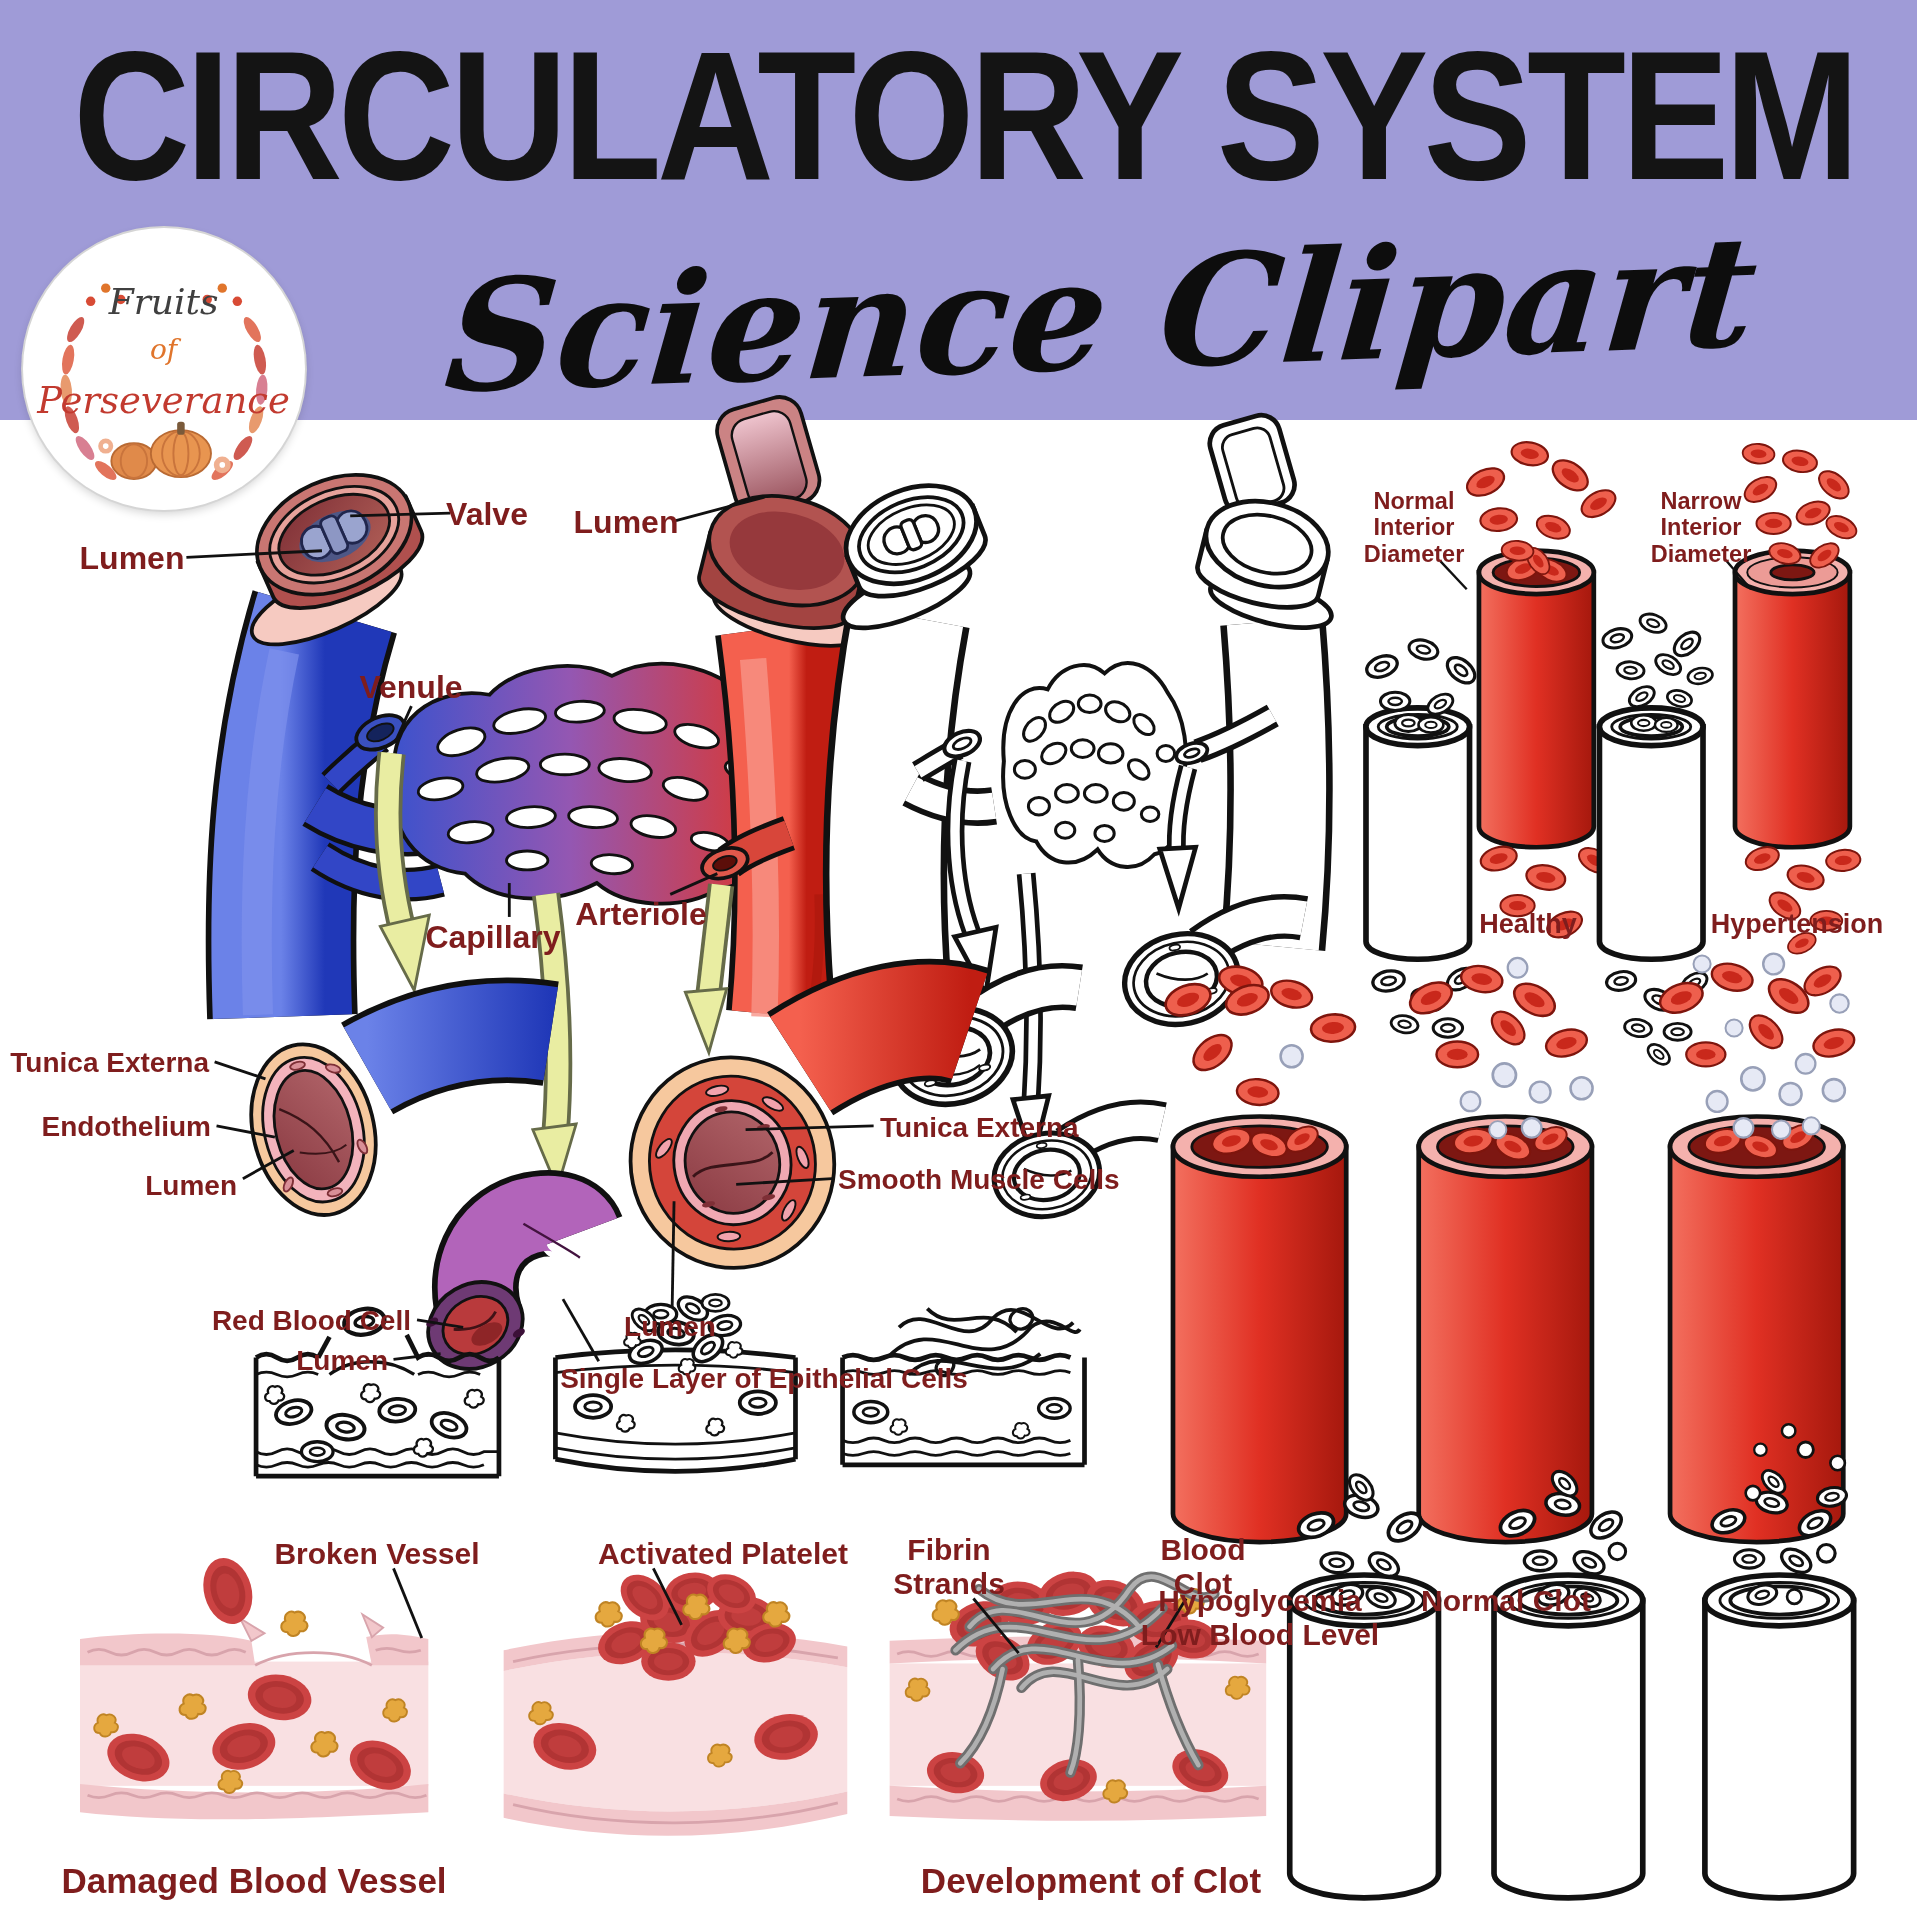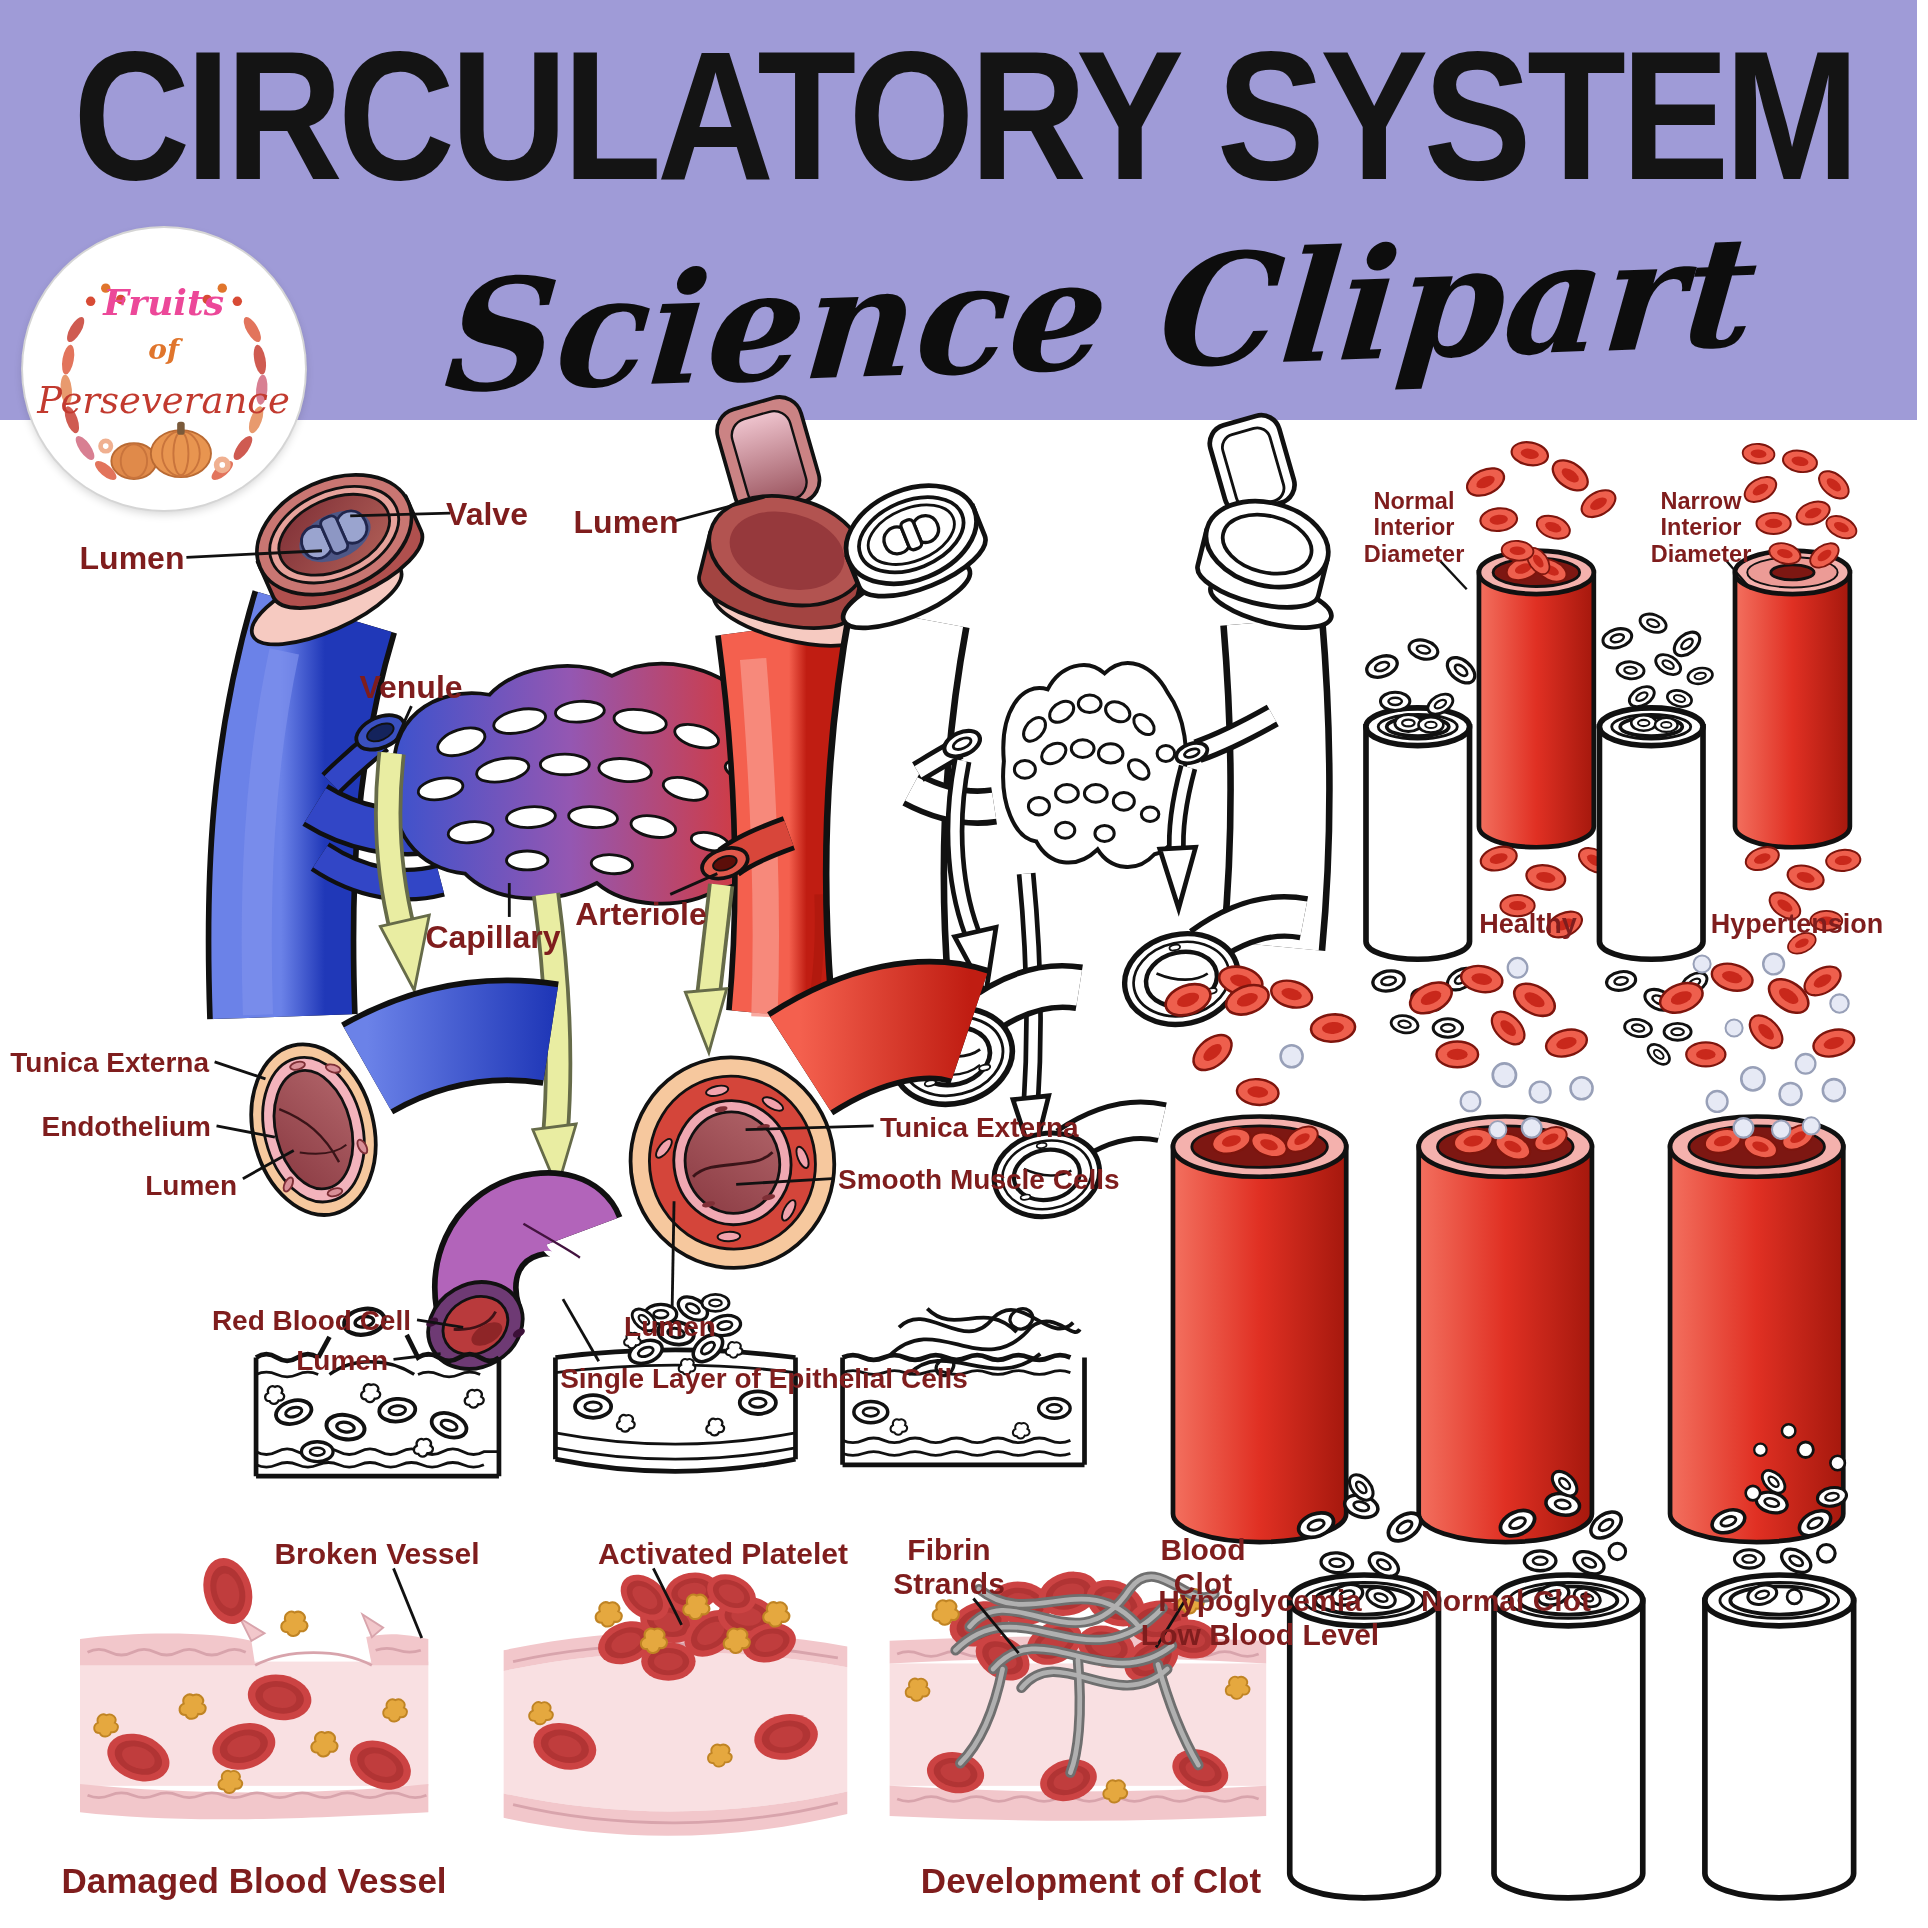--- a/index.html
+++ b/index.html
@@ -3,22 +3,22 @@
 <meta charset="utf-8">
 <style>
   html,body{margin:0;padding:0;background:#fff}
   #canvas{position:relative;width:1928px;height:1928px;overflow:hidden;background:#fff;font-family:"Liberation Sans",sans-serif}
   .banner{position:absolute;left:0;top:0;width:1917px;height:420px;background:#9f9bd7}
   .title{position:absolute;left:0;top:11.3px;width:1928px;text-align:center;font-weight:800;font-size:162px;letter-spacing:-4.7px;color:#141414;transform:scaleY(1.13);transform-origin:top center;white-space:nowrap}
   .subtitle{position:absolute;left:320px;top:224px;width:1563px;text-align:center;font:italic 700 153px "DejaVu Serif",serif;color:#0d0d0d;transform:rotate(-2deg) skewX(-7deg);white-space:nowrap}
   .logo{position:absolute;left:22.6px;top:228px;width:282px;height:282px}
   .logo .bg{position:absolute;left:0;top:0;width:282px;height:282px;border-radius:50%;background:#fff;box-shadow:0 0 0 1.9px #d5d5d5,0 3.8px 9.4px rgba(0,0,0,.18)}
   .lg{position:absolute;width:282px;text-align:center;font-family:"DejaVu Serif",serif;font-style:italic}
-  .lg1{top:53px;font-size:36px;font-weight:700;color:#ec4899}
-  .lg2{top:105px;font-size:28px;font-weight:700;color:#e0752c}
+  .lg1{top:53px;font-size:36px;font-weight:400;color:#404040}
+  .lg2{top:105px;font-size:28px;font-weight:400;color:#e0752c}
   .lg3{top:151px;font-size:37px;font-weight:400;color:#c23a2f}
   svg.art{position:absolute;left:0;top:0;width:1928px;height:1928px}
   .lbl{position:absolute;color:#7f1d1d;font-weight:700;line-height:1.12;white-space:pre-line}
   .c{transform:translateX(-50%);text-align:center}
   .r{transform:translateX(-100%);text-align:right}
   .s24{font-size:23.5px}.s28{font-size:27px}.s30{font-size:28px}.s32{font-size:30px}.s34{font-size:32px}.s36{font-size:35px}
 </style>
 </head>
 <body>
 

